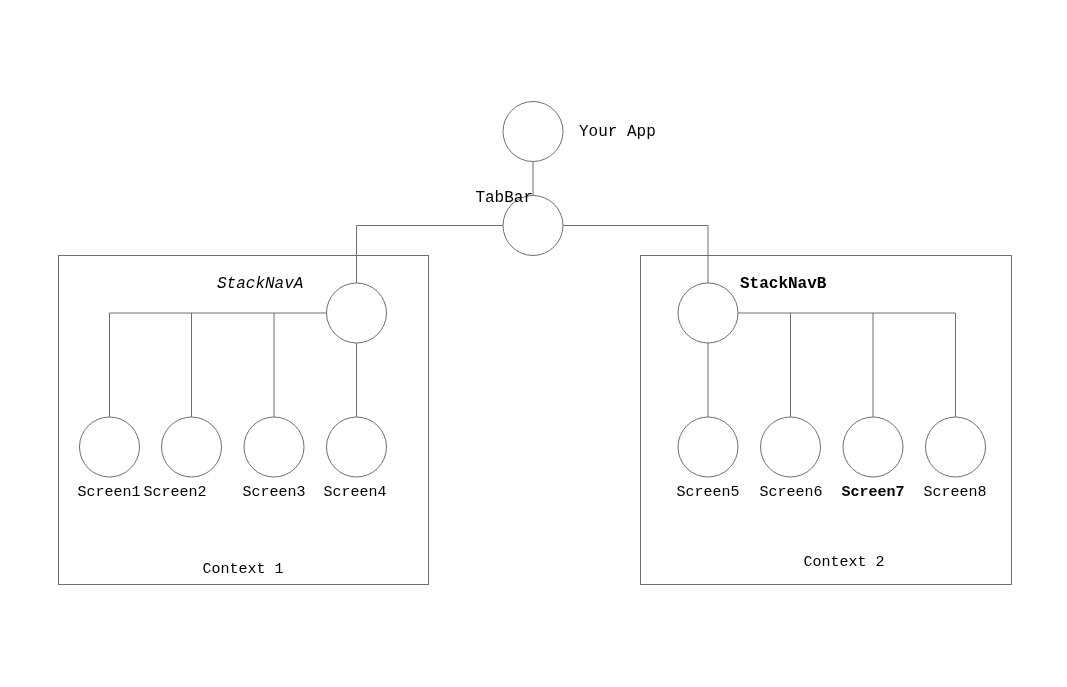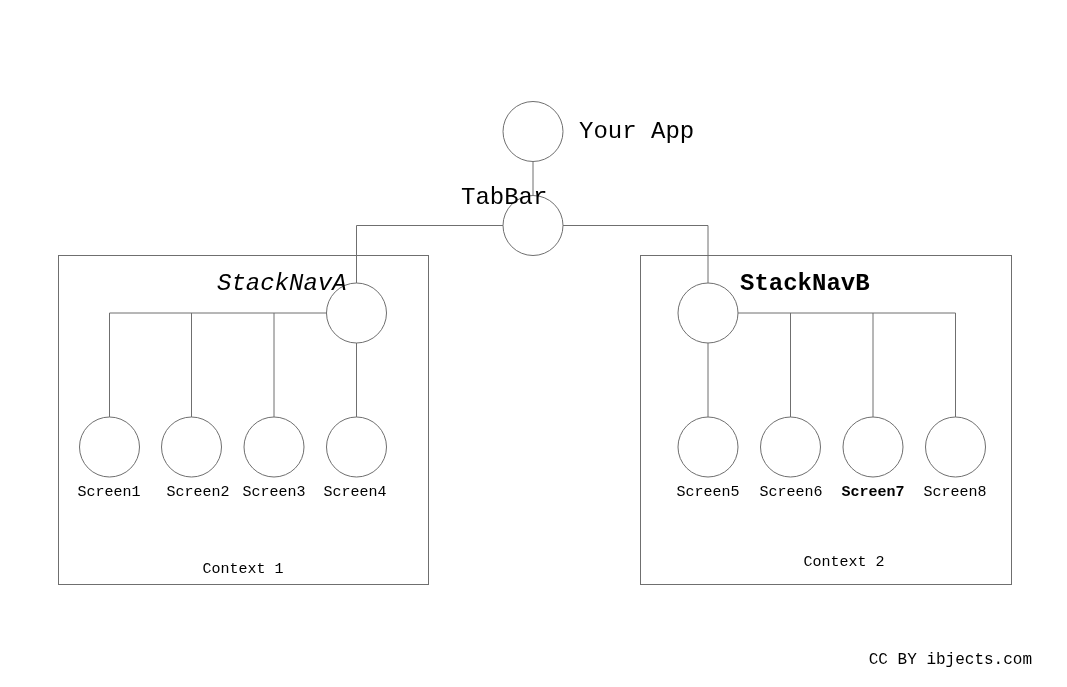--- a/index.html
+++ b/index.html
@@ -20,39 +20,39 @@
     position: absolute;
     left: 0;
     top: 0;
   }
   .lbl {
     position: absolute;
     white-space: nowrap;
     color: #000000;
   }
   .lbl-lg {
-    font-size: 24px;
+    font-size: 16px;
     line-height: 24px;
   }
   .lbl-sm {
     font-size: 15px;
     line-height: 19px;
   }
   .lbl-center {
     text-align: center;
   }
   
   #your-app-label   { left: 579px; top: 120px; }
   #tabbar-label     { left: 429px; top: 186px; width: 72px; text-align: right; margin-left: 32px; }
   #stacknava-label  { left: 217px; top: 272px; font-style: italic; }
   #stacknavb-label  { left: 740px; top: 272px; font-weight: bold; }
   
   .screen-lbl { width: 90px; text-align: center; top: 483px; }
   #screen1-label { left: 64px;  }
-  #screen2-label { left: 153px; }
+  #screen2-label { left: 130px; }
   #screen3-label { left: 229px; }
   #screen4-label { left: 310px; font-family: Liberation Mono, monospace; }
   #screen5-label { left: 663px; }
   #screen6-label { left: 746px; text-align: center; }
   #screen7-label { left: 828px; font-weight: bold; }
   #screen8-label { left: 910px; }
   
   #context1-label { left: 58px;  width: 370px; top: 560px; }
   #context2-label { left: 640px; width: 408px; top: 553px; }
   
@@ -121,15 +121,14 @@
   <div id="screen4-label" class="lbl lbl-sm screen-lbl">Screen4</div>
 
   <div id="screen5-label" class="lbl lbl-sm screen-lbl">Screen5</div>
   <div id="screen6-label" class="lbl lbl-sm screen-lbl">Screen6</div>
   <div id="screen7-label" class="lbl lbl-sm screen-lbl">Screen7</div>
   <div id="screen8-label" class="lbl lbl-sm screen-lbl">Screen8</div>
 
   <div id="context1-label" class="lbl lbl-sm lbl-center">Context 1</div>
   <div id="context2-label" class="lbl lbl-sm lbl-center">Context 2</div>
 
-  <div id="attribution-text" class="lbl">CC BY ibjects.com</div>
 
 </div>
 
 </body></html>

